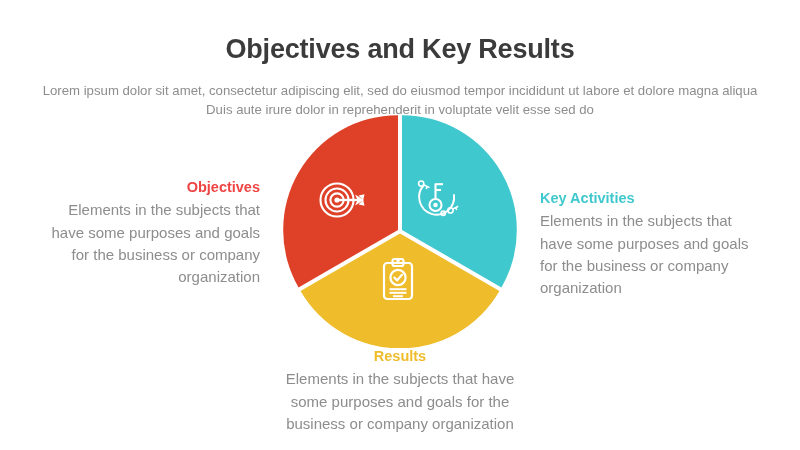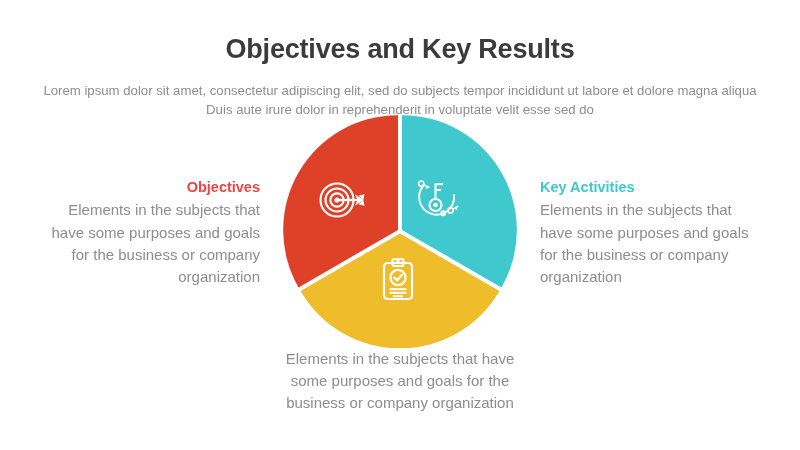--- a/index.html
+++ b/index.html
@@ -94,41 +94,41 @@
   }
 
   .block-objectives {
     left: 38px;
     top: 179px;
     width: 222px;
     text-align: right;
   }
   .block-keyactivities {
     left: 540px;
-    top: 179px;
+    top: 190px;
     width: 224px;
     text-align: left;
   }
   .block-results {
     left: 280px;
     top: 348px;
     width: 240px;
     text-align: center;
   }
 
   
 </style>
 </head>
 <body>
 
 <div class="page">
 
   <div class="header">
     <h1 class="title">Objectives and Key Results</h1>
-    <p class="subtitle">Lorem ipsum dolor sit amet, consectetur adipiscing elit, sed do subjects tempor incididunt ut labore et dolore magna aliqua Duis aute irure dolor in reprehenderit in voluptate velit esse sed do</p>
+    <p class="subtitle">Lorem ipsum dolor sit amet, consectetur adipiscing elit, sed do eiusmod tempor incididunt ut labore et dolore magna aliqua Duis aute irure dolor in reprehenderit in voluptate velit esse sed do</p>
   </div>
 
   <div class="pie-wrap">
     <svg class="pie-svg" viewBox="0 0 236 236">
 
       <path fill="#DF4028" d="M 116.0 118.0
                L 116.0 3.2
                A 114.8 114.8 0 0 0 16.55 175.4
                Z"></path>
 
@@ -218,16 +218,17 @@
     <p class="block-title" style="color:#ef4444">Objectives</p>
     <p class="block-desc">Elements in the subjects that have some purposes and goals for the business or company organization</p>
   </div>
 
   <div class="block block-keyactivities">
     <p class="block-title" style="color:#3FC8CE">Key Activities</p>
     <p class="block-desc">Elements in the subjects that have some purposes and goals for the business or company organization</p>
   </div>
 
   <div class="block block-results">
+    <p class="block-title" style="color:#EFBC2B">Results</p>
     <p class="block-desc">Elements in the subjects that have some purposes and goals for the business or company organization</p>
   </div>
 
 </div>
 
 </body></html>

